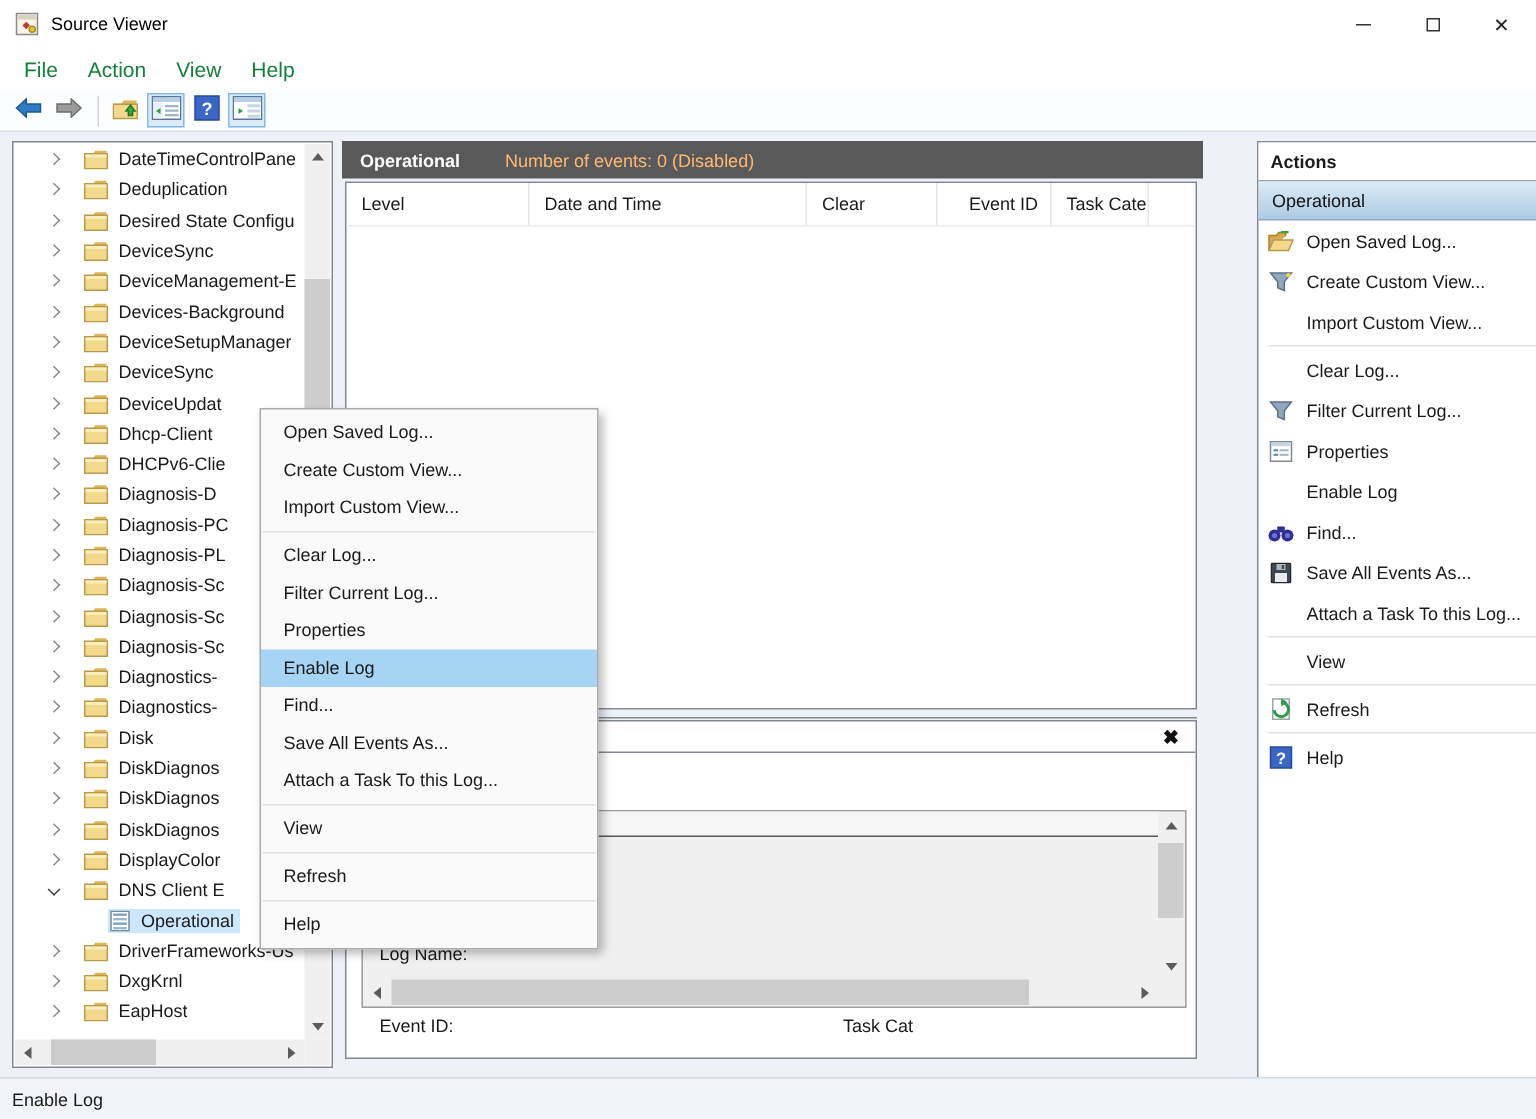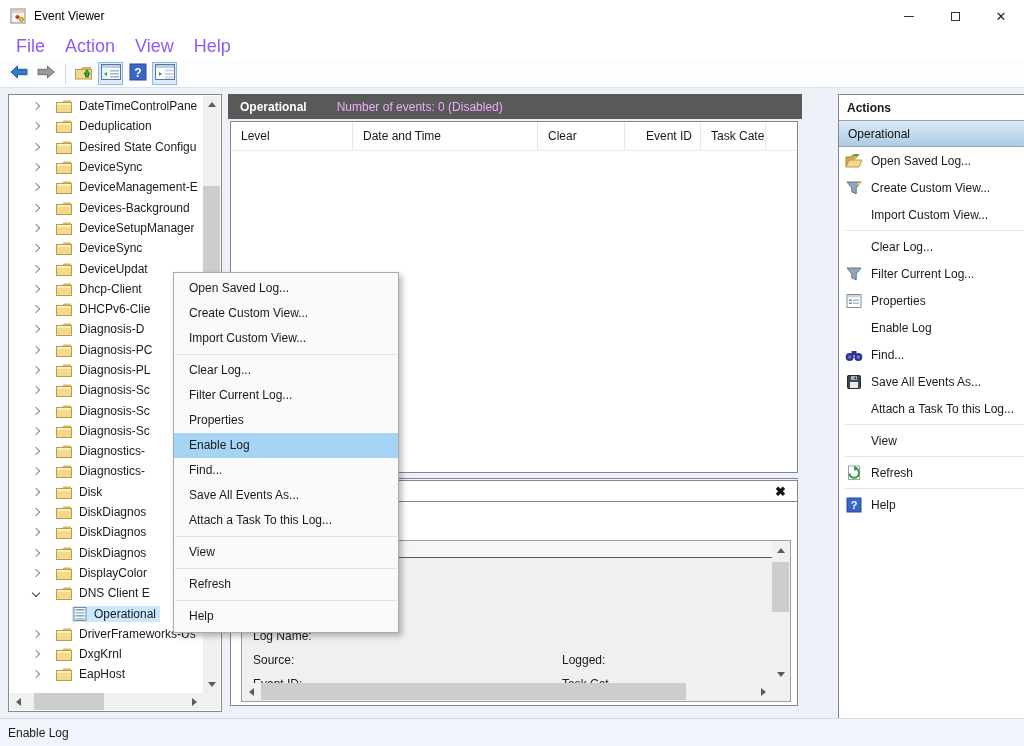--- a/index.html
+++ b/index.html
@@ -15,21 +15,21 @@
   .app-icon{width:16px;height:16px;margin-left:10px;}
   .win-title{margin-left:8px;font-size:12px;color:#000;}
   .win-controls{position:absolute;right:0;top:0;height:32px;display:flex;}
   .win-btn{width:46px;height:32px;display:flex;align-items:center;justify-content:center;}
   .glyph-min{width:10px;height:1px;background:#333;display:block;}
   .glyph-max{width:9px;height:9px;border:1px solid #333;display:block;}
   .glyph-close{font-size:13px;color:#222;line-height:1;}
 
   
   .menubar{height:28px;display:flex;align-items:center;padding-left:6px;background:#fff;}
-  .menu-item{padding:5px 10px;font-size:18px;color:#8b5cf6;}
+  .menu-item{padding:5px 10px;font-size:14px;color:#15803d;}
 
   
   .toolbar{height:28px;display:flex;align-items:center;padding-left:6px;background:#fcfdfe;border-bottom:1px solid #d9e1ec;}
   .tb-btn{width:25px;height:23px;display:flex;align-items:center;justify-content:center;margin-right:2px;border:1px solid transparent;}
   .tb-btn.toggled{background:#dcebfa;border:1px solid #86bbe8;}
   .tb-sep{width:1px;height:20px;background:#d6d6d6;margin:0 5px;}
 
   
   .workspace{position:absolute;top:88px;left:0;right:0;height:630px;background:#eef2f8;}
   .panel{position:absolute;background:#fff;border:1px solid var(--panel-border);}
@@ -58,31 +58,31 @@
   .tree-vsb{top:1px;right:1px;width:17px;bottom:18px;}
   .tree-vsb .sb-thumb{left:0;right:0;top:90px;height:105px;}
   .tree-hsb{left:1px;right:18px;bottom:1px;height:17px;}
   .tree-hsb .sb-thumb{top:0;bottom:0;left:24px;width:70px;}
   .sb-corner{position:absolute;right:1px;bottom:1px;width:17px;height:17px;background:#f0f0f0;}
 
   
   .center-panel{left:228px;top:6px;width:574px;height:618px;background:transparent;border:none;}
   .lv-header{height:25px;background:var(--header-bar);color:#fff;display:flex;align-items:center;padding-left:12px;}
   .lv-title{font-weight:bold;font-size:12px;}
-  .lv-sub{margin-left:30px;font-size:12px;color:#f0abfc;}
+  .lv-sub{margin-left:30px;font-size:12px;color:#fdba74;}
   .table-box{position:absolute;top:27px;left:2px;right:4px;height:352px;background:#fff;border:1px solid var(--panel-border);}
   .col-header{display:flex;height:29px;border-bottom:1px solid #ececec;align-items:stretch;}
   .col{display:flex;align-items:center;border-right:1px solid #e6e6e6;padding-left:10px;overflow:hidden;white-space:nowrap;}
   .col.right{justify-content:flex-end;padding-right:8px;padding-left:2px;text-align:center;}
 
   .pre-line{position:absolute;top:384px;left:2px;right:4px;height:1px;background:var(--panel-border);}
   .preview{position:absolute;top:386px;left:2px;right:4px;height:226px;background:#fff;border:1px solid var(--panel-border);}
   .preview-head{height:21px;border-bottom:1px solid var(--panel-border);position:relative;}
   .preview-close{position:absolute;right:11px;top:2px;font-size:13px;font-weight:bold;color:#111;line-height:17px;}
-  .detail-box{position:absolute;left:10px;right:6px;top:59px;height:162px;background:#f0f0f0;border:1px solid #9d9d9d;}
+  .detail-box{position:absolute;left:10px;right:6px;top:59px;height:132px;background:#f0f0f0;border:1px solid #9d9d9d;}
   .detail-topstrip{height:17px;background:#f6f6f6;border-bottom:1px solid #5a5a5a;margin-right:17px;}
   .d-field{position:absolute;font-size:12px;color:#1a1a1a;white-space:nowrap;}
   .d-vsb{top:1px;right:1px;width:17px;bottom:18px;}
   .d-vsb .sb-thumb{left:0;right:0;top:20px;height:50px;}
   .d-hsb{left:1px;right:18px;bottom:1px;height:17px;}
   .d-hsb .sb-thumb{top:0;bottom:0;left:18px;width:425px;}
 
   
   .actions-panel{left:816px;top:6px;width:208px;height:714px;margin-left:22px;}
   .actions-title{height:26px;line-height:26px;padding-left:8px;font-weight:bold;border-bottom:1px solid #9aa0a6;background:#fff;}
@@ -109,21 +109,21 @@
 
 <div class="titlebar">
   <span class="app-icon">
     <svg width="16" height="16" viewBox="0 0 16 16">
       <rect x="1" y="1" width="14" height="14" fill="#f7f3e8" stroke="#8a8a8a"></rect>
       <rect x="2" y="2" width="12" height="3" fill="#d9d2c2"></rect>
       <path d="M5 9 L7.5 6.5 L10 9 L7.5 11.5 Z" fill="#c33b2e"></path>
       <circle cx="11.5" cy="11.5" r="2" fill="#e8c33c" stroke="#a98a1f"></circle>
     </svg>
   </span>
-  <span class="win-title">Event Viewer</span>
+  <span class="win-title">Source Viewer</span>
   <div class="win-controls">
     <div class="win-btn">
         <span class="glyph-min"></span>
       </div>
     <div class="win-btn">
         <span class="glyph-max"></span>
       </div>
     <div class="win-btn">
         <span class="glyph-close">✕</span>
       </div>

